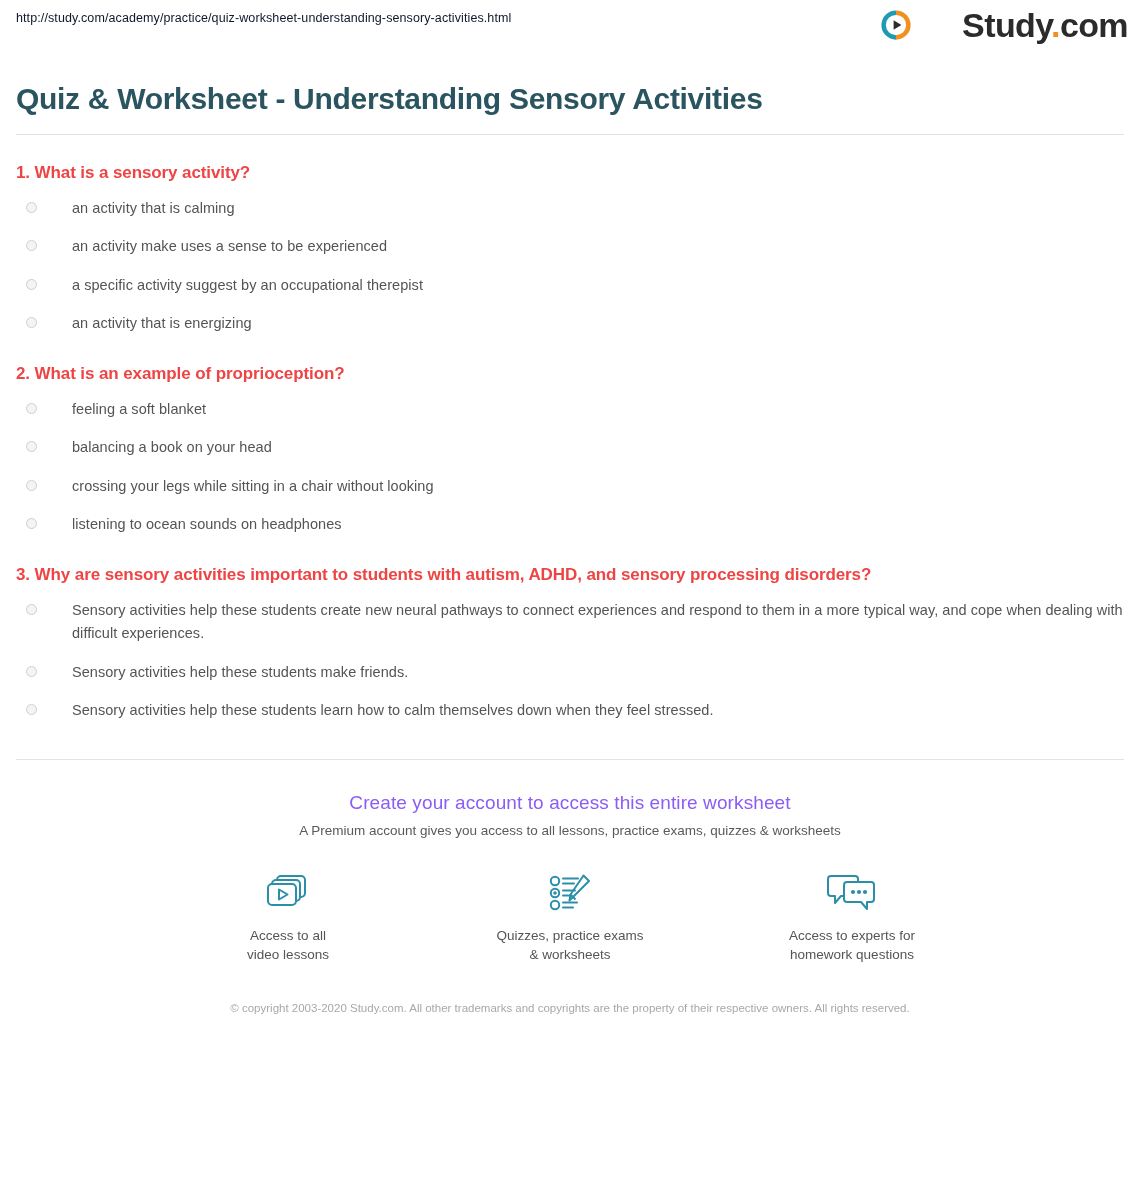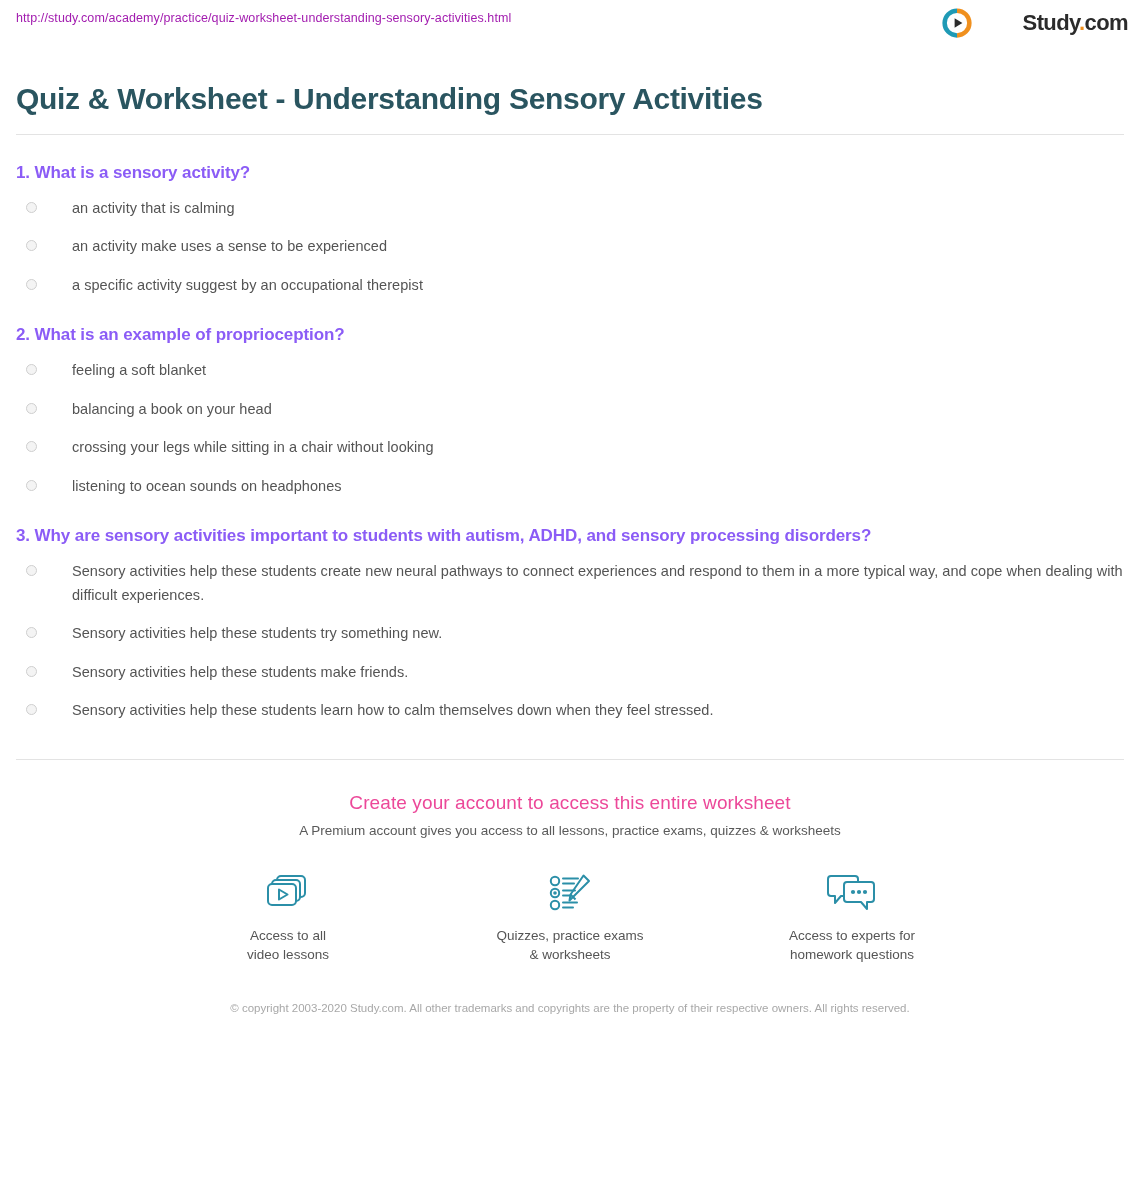--- a/index.html
+++ b/index.html
@@ -19,39 +19,39 @@
   
   .header {
     position: relative;
     height: 52px;
   }
   .url {
     position: absolute;
     left: 16px;
     top: 11px;
     font-size: 12.5px;
-    color: #a21caf;
+    color: #0f172a;
     letter-spacing: 0.1px;
     white-space: nowrap;
   }
   .logo {
     position: absolute;
     right: 12px;
     top: 8px;
     display: flex;
     align-items: center;
     gap: 7px;
   }
   .logo-mark {
     width: 30px;
     height: 30px;
     display: block;
   }
   .logo-text {
-    font-size: 22px;
+    font-size: 34px;
     font-weight: bold;
     color: #2b2b2b;
     letter-spacing: -0.6px;
     line-height: 1;
     margin-left: 44px;
   }
   .logo-text .dot { color: #f0901e; }
 
   
   .title-wrap {
@@ -74,21 +74,21 @@
   
   .questions {
     padding: 0 16px;
   }
   .question {
     margin-top: 28px;
   }
   .q-text {
     font-size: 17px;
     font-weight: bold;
-    color: #8b5cf6;
+    color: #ef4444;
     margin: 0 0 14px 0;
     letter-spacing: -0.1px;
   }
   .options { }
   .option {
     display: flex;
     align-items: flex-start;
     margin: 0 0 15px 0;
     padding-left: 10px;
     gap: 24px;
@@ -117,21 +117,21 @@
     border: 0;
     border-top: 1px solid #e3e3e3;
     margin: 36px 16px 0 16px;
   }
   .cta {
     text-align: center;
     padding-top: 32px;
   }
   .cta-title {
     font-size: 19px;
-    color: #ec4899;
+    color: #8b5cf6;
     margin: 0;
     font-weight: normal;
     letter-spacing: 0.1px;
   }
   .cta-sub {
     font-size: 13.5px;
     color: #5a5a5a;
     margin: 9px 0 0 0;
     text-align: center;
   }
@@ -203,20 +203,24 @@
         <span class="option-label">an activity that is calming</span>
       </label>
       <label class="option">
         <span class="radio"></span>
         <span class="option-label">an activity make uses a sense to be experienced</span>
       </label>
       <label class="option">
         <span class="radio"></span>
         <span class="option-label">a specific activity suggest by an occupational therepist</span>
       </label>
+      <label class="option">
+        <span class="radio"></span>
+        <span class="option-label">an activity that is energizing</span>
+      </label>
     </div>
   </div>
 
   <div class="question">
     <div class="q-text">2. What is an example of proprioception?</div>
     <div class="options">
       <label class="option">
         <span class="radio"></span>
         <span class="option-label">feeling a soft blanket</span>
       </label>
@@ -234,24 +238,20 @@
       </label>
     </div>
   </div>
 
   <div class="question q3">
     <div class="q-text">3. Why are sensory activities important to students with autism, ADHD, and sensory processing disorders?</div>
     <div class="options">
       <label class="option">
         <span class="radio"></span>
         <span class="option-label">Sensory activities help these students create new neural pathways to connect experiences and respond to them in a more typical way, and cope when dealing with difficult experiences.</span>
-      </label>
-      <label class="option">
-        <span class="radio"></span>
-        <span class="option-label">Sensory activities help these students try something new.</span>
       </label>
       <label class="option">
         <span class="radio"></span>
         <span class="option-label">Sensory activities help these students make friends.</span>
       </label>
       <label class="option">
         <span class="radio"></span>
         <span class="option-label">Sensory activities help these students learn how to calm themselves down when they feel stressed.</span>
       </label>
     </div>

